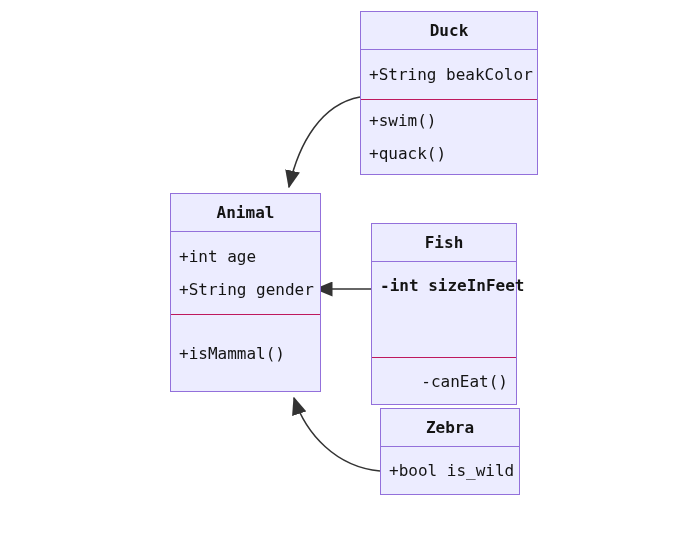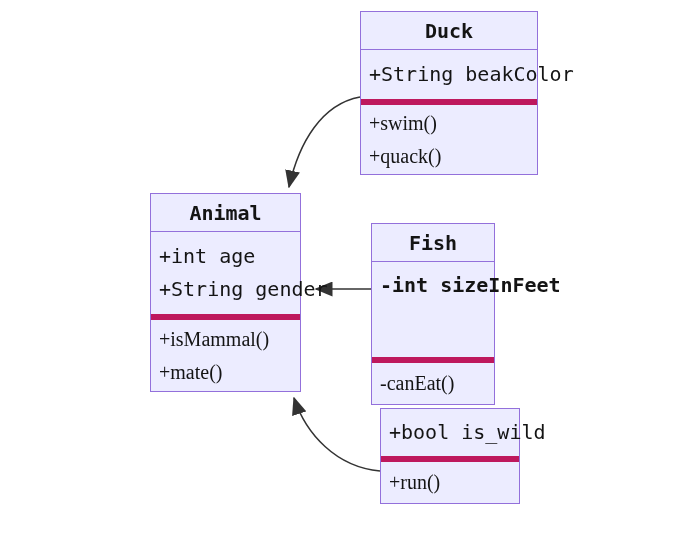--- a/index.html
+++ b/index.html
@@ -22,41 +22,40 @@
     width: 700px;
     height: 551px;
     pointer-events: none;
   }
   .class-box {
     position: absolute;
     box-sizing: border-box;
     background: #ECECFF;
     border: 1px solid #9370DB;
     color: #141414;
-    font-size: 20px;
+    font-size: 16px;
   }
   .class-title {
     box-sizing: border-box;
     height: 38px;
     display: flex;
     align-items: center;
     justify-content: center;
     font-weight: bold;
     border-bottom: 1px solid #9370DB;
   }
   .compartment {
     box-sizing: border-box;
     display: flex;
     flex-direction: column;
     justify-content: center;
     padding: 0 8px;
   }
   .compartment.methods {
-    border-top: 6px solid #be185d;
-    font-family: Liberation Serif, serif;
+    border-top: 1px solid #be185d;
   }
   .member {
     line-height: 33px;
     white-space: pre;
   }
 </style>
 </head>
 <body>
 
 <div class="canvas">
@@ -76,44 +75,41 @@
     <div class="class-title">Duck</div>
     <div class="compartment attrs" style="height:49px;">
       <div class="member">+String beakColor</div>
     </div>
     <div class="compartment methods" style="height:75px;">
       <div class="member">+swim()</div>
       <div class="member">+quack()</div>
     </div>
   </div>
 
-  <div class="class-box" style="left:150px; top:193px; width:151px;">
+  <div class="class-box" style="left:170px; top:193px; width:151px;">
     <div class="class-title">Animal</div>
     <div class="compartment attrs" style="height:82px;padding-left:8px;">
       <div class="member">+int age</div>
       <div class="member">+String gender</div>
     </div>
     <div class="compartment methods" style="height:77px;">
       <div class="member">+isMammal()</div>
-      <div class="member">+mate()</div>
     </div>
   </div>
 
-  <div class="class-box" style="left:371px; top:223px; width:124px;">
+  <div class="class-box" style="left:371px; top:223px; width:146px;text-align:right;">
     <div class="class-title">Fish</div>
     <div class="compartment attrs" style="height:47px;font-weight:bold;">
       <div class="member">-int sizeInFeet</div>
     </div>
     <div class="compartment methods" style="height:47px;margin-top:48px;">
       <div class="member">-canEat()</div>
     </div>
   </div>
 
   <div class="class-box" style="left:380px; top:408px; width:140px;">
+    <div class="class-title">Zebra</div>
     <div class="compartment attrs" style="height:47px;">
       <div class="member">+bool is_wild</div>
-    </div>
-    <div class="compartment methods" style="height:47px;">
-      <div class="member">+run()</div>
     </div>
   </div>
 
 </div>
 
 </body></html>

